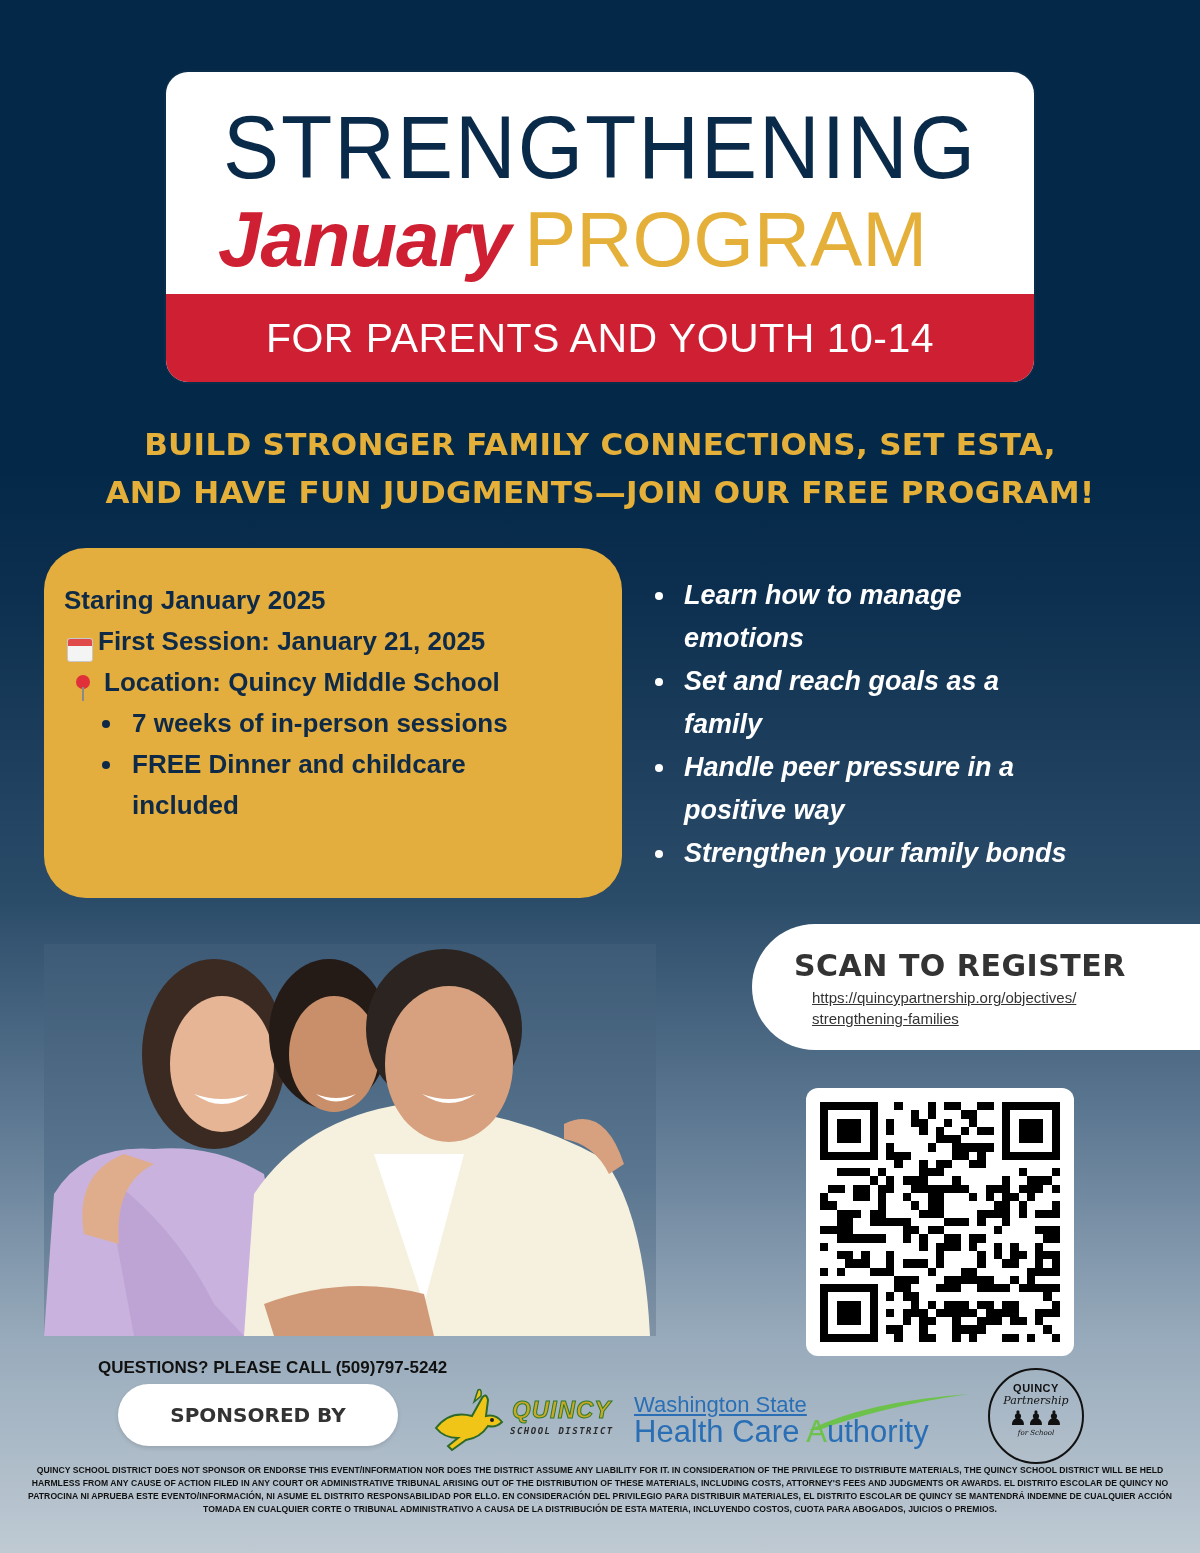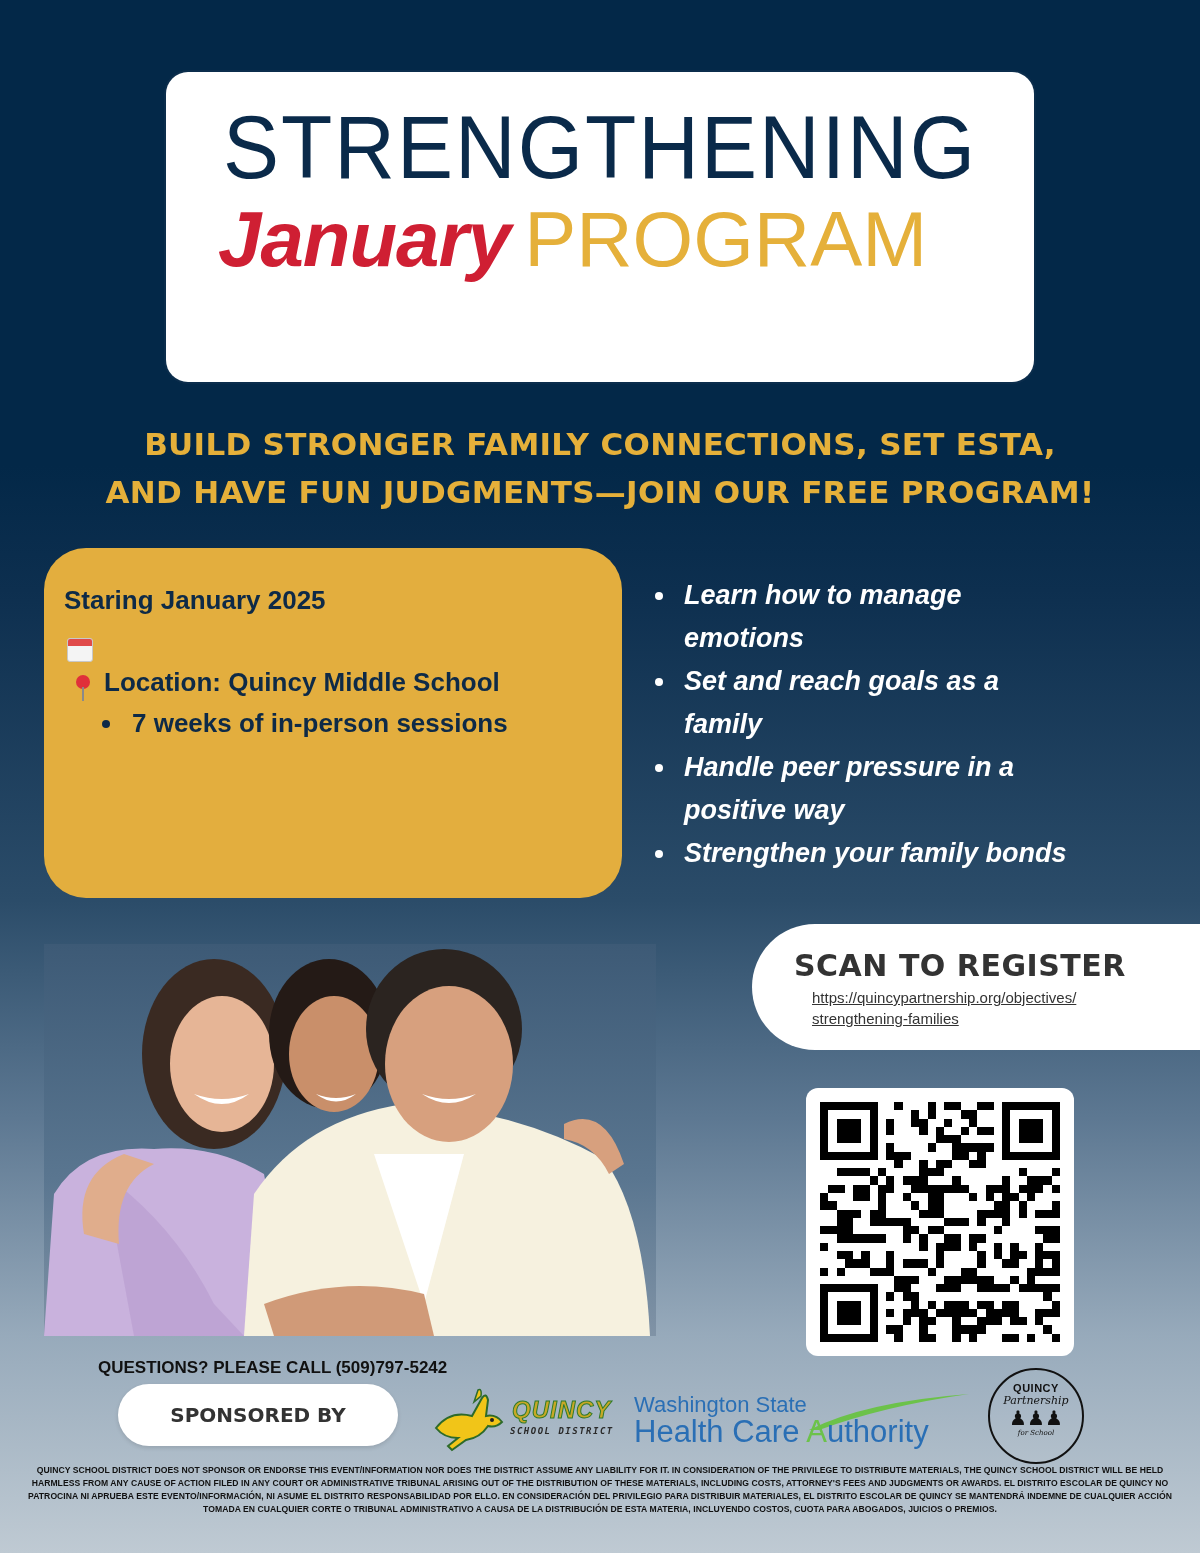--- a/index.html
+++ b/index.html
@@ -124,21 +124,21 @@
   .logo-qsd { left: 430px; top: 1388px; width: 190px; height: 64px; }
   .qsd-name {
     position: absolute; left: 82px; top: 8px; font-weight: 900; font-style: italic; font-size: 24px; color: #c8a825;
     -webkit-text-stroke: 1px #2f7a2a; letter-spacing: 1px;
   }
   .qsd-sub {
     position: absolute; left: 80px; top: 38px; font-family: "DejaVu Sans Mono", monospace; font-weight: 700; font-style: italic; font-size: 9px; color: #2a2a2a; letter-spacing: 1.5px;
   }
 
   .logo-hca { left: 634px; top: 1390px; width: 340px; height: 64px; }
-  .hca-line1 { position: absolute; left: 0; top: 2px; font-size: 22px; color: #2a6fb5; white-space: nowrap; }
+  .hca-line1 { position: absolute; left: 0; top: 2px; font-size: 22px; color: #2a6fb5; white-space: nowrap; text-decoration: underline; }
   .hca-line2 { position: absolute; left: 0; top: 24px; font-size: 31px; color: #2a6fb5; white-space: nowrap; }
   .hca-line2 .a { color: #6cc24a; }
 
   .logo-qp {
     left: 988px; top: 1368px; width: 96px; height: 96px; border-radius: 50%; border: 2px solid #111; background: rgba(255,255,255,0.05);
     text-align: center; padding-top: 12px;
   }
   .qp-1 { font-weight: 700; font-size: 11px; color: #111; letter-spacing: 0.5px; }
   .qp-2 { font-family: "DejaVu Serif", serif; font-style: italic; font-size: 11px; color: #111; }
   .qp-3 { font-size: 20px; color: #111; line-height: 22px; }
@@ -149,43 +149,48 @@
     font-weight: 700; font-size: 8.6px; line-height: 13px; color: #111111; letter-spacing: 0.05px;
   }
 </style>
 </head>
 <body>
 
 <div class="abs header-card">
   <div class="title-line1">STRENGTHENING</div>
   <div class="title-line2">
     <span class="title-families">January</span><span class="title-program">PROGRAM</span>
+  </div>
+  <div class="header-band">
+    <span>FOR PARENTS AND YOUTH 10-14</span>
   </div>
 </div>
 
 <div class="abs tagline">
   <div>BUILD STRONGER FAMILY CONNECTIONS, SET ESTA,</div>
   <div>AND HAVE FUN JUDGMENTS—JOIN OUR FREE PROGRAM!</div>
 </div>
 
 <div class="abs info-card">
   <div class="info-line">
     <span>Staring January 2025</span>
   </div>
   <div class="info-line">
     <span class="ico">
         <span class="cal-ico"></span>
       </span>
+    <span>First Session: January 21, 2025</span>
   </div>
   <div class="info-line">
     <span class="pin-ico"></span>
     <span>Location: Quincy Middle School</span>
   </div>
   <ul class="info-bullets">
     <li>7 weeks of in-person sessions</li>
+    <li style="width:390px;">FREE Dinner and childcare included</li>
   </ul>
 </div>
 
 <ul class="abs benefits">
   <li style="width:380px;">Learn how to manage emotions</li>
   <li style="width:420px;">Set and reach goals as a family</li>
   <li style="width:430px;">Handle peer pressure in a positive way</li>
   <li>Strengthen your family bonds</li>
 </ul>
 

